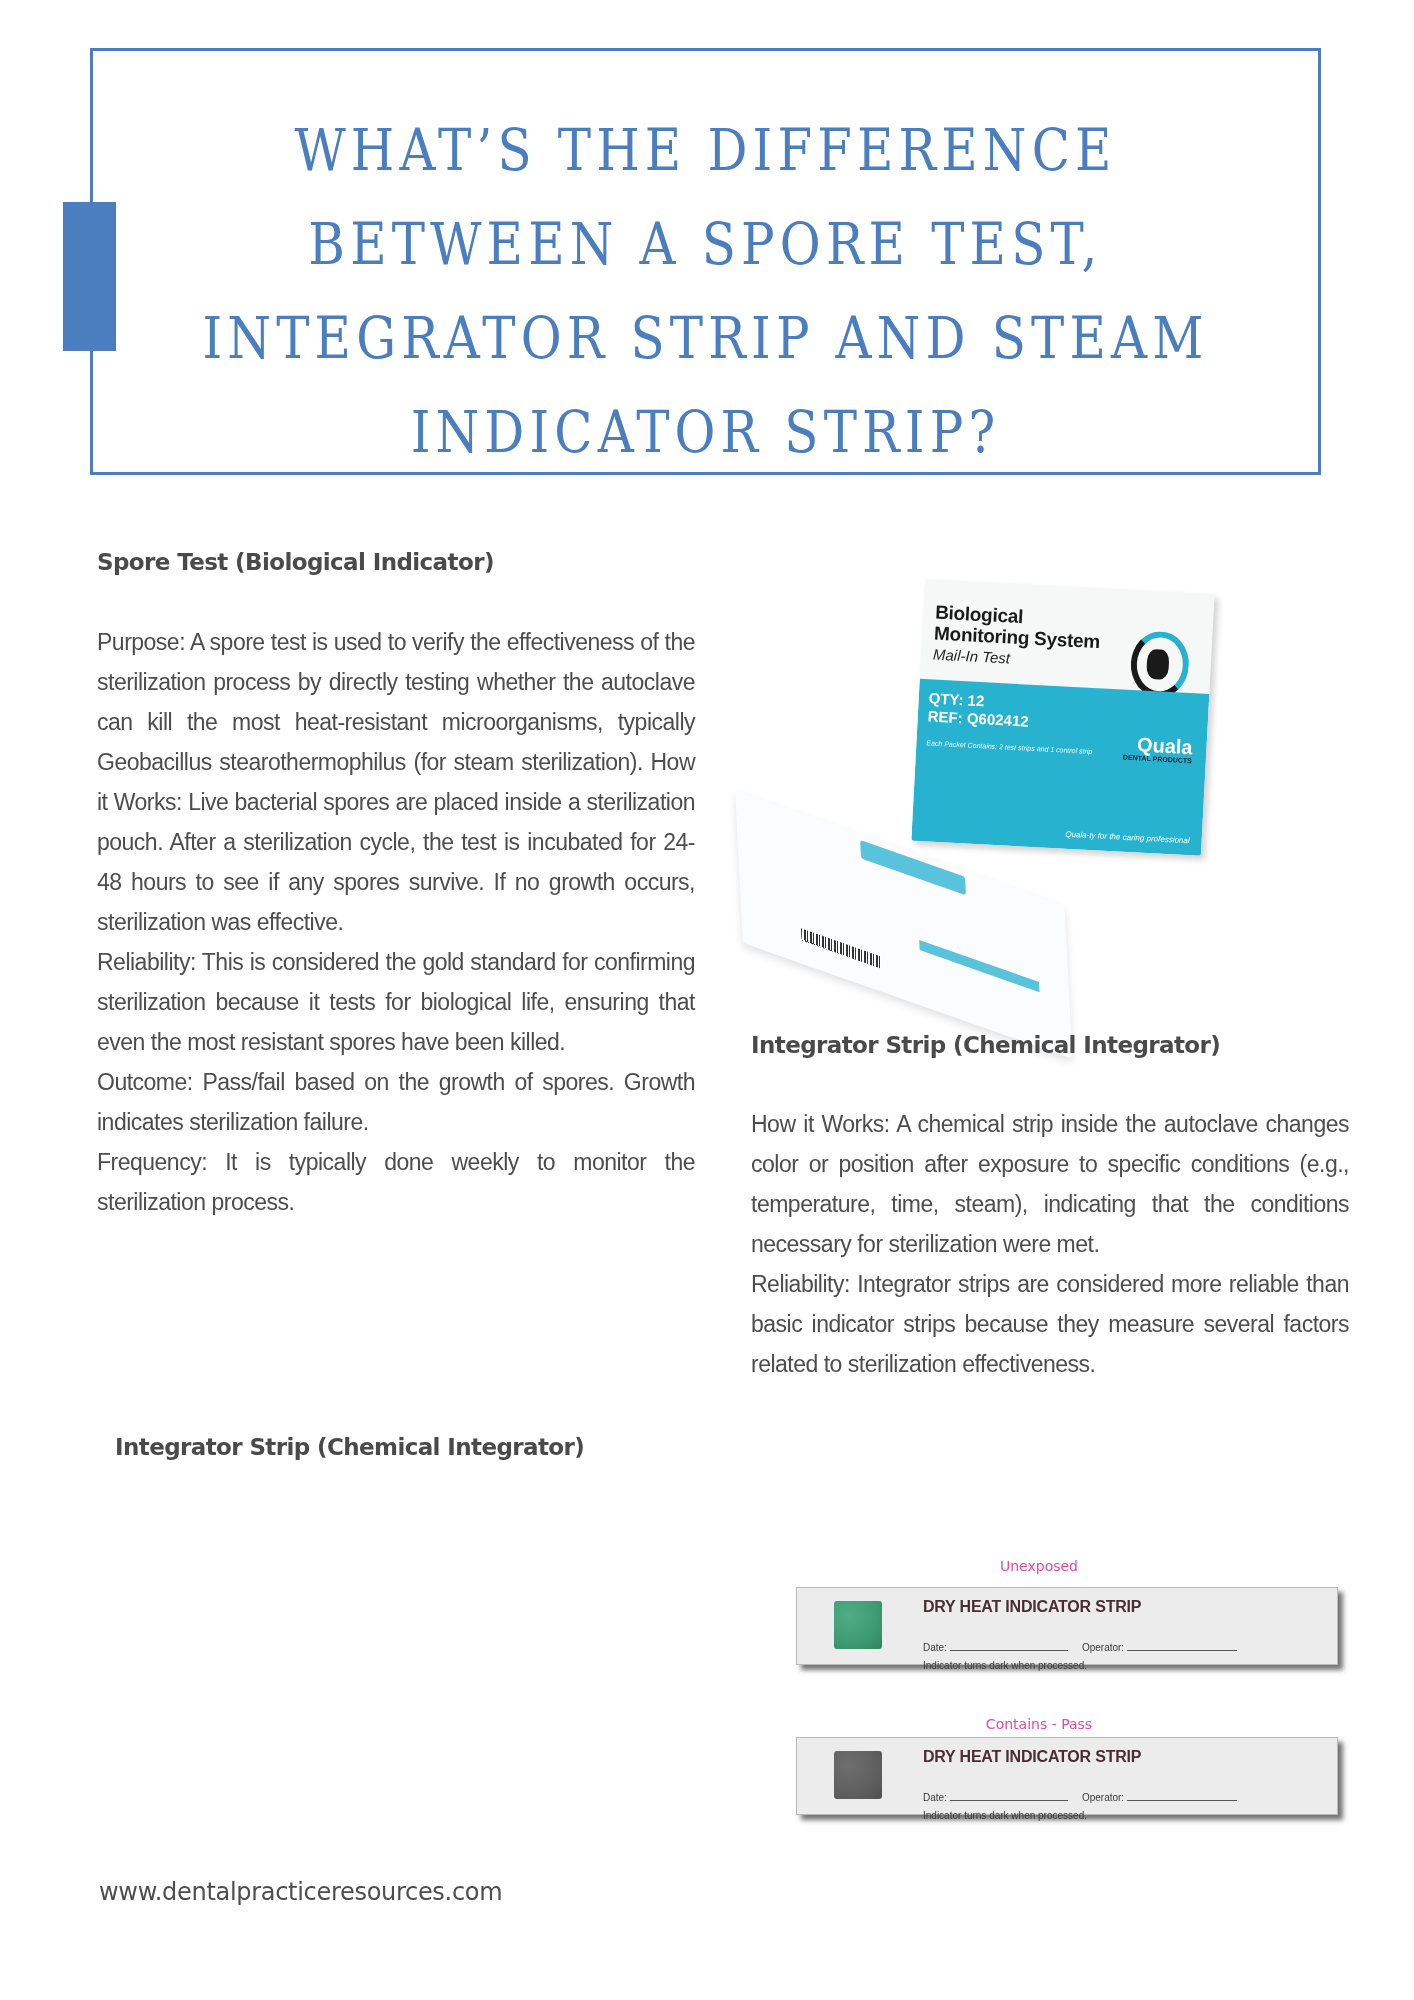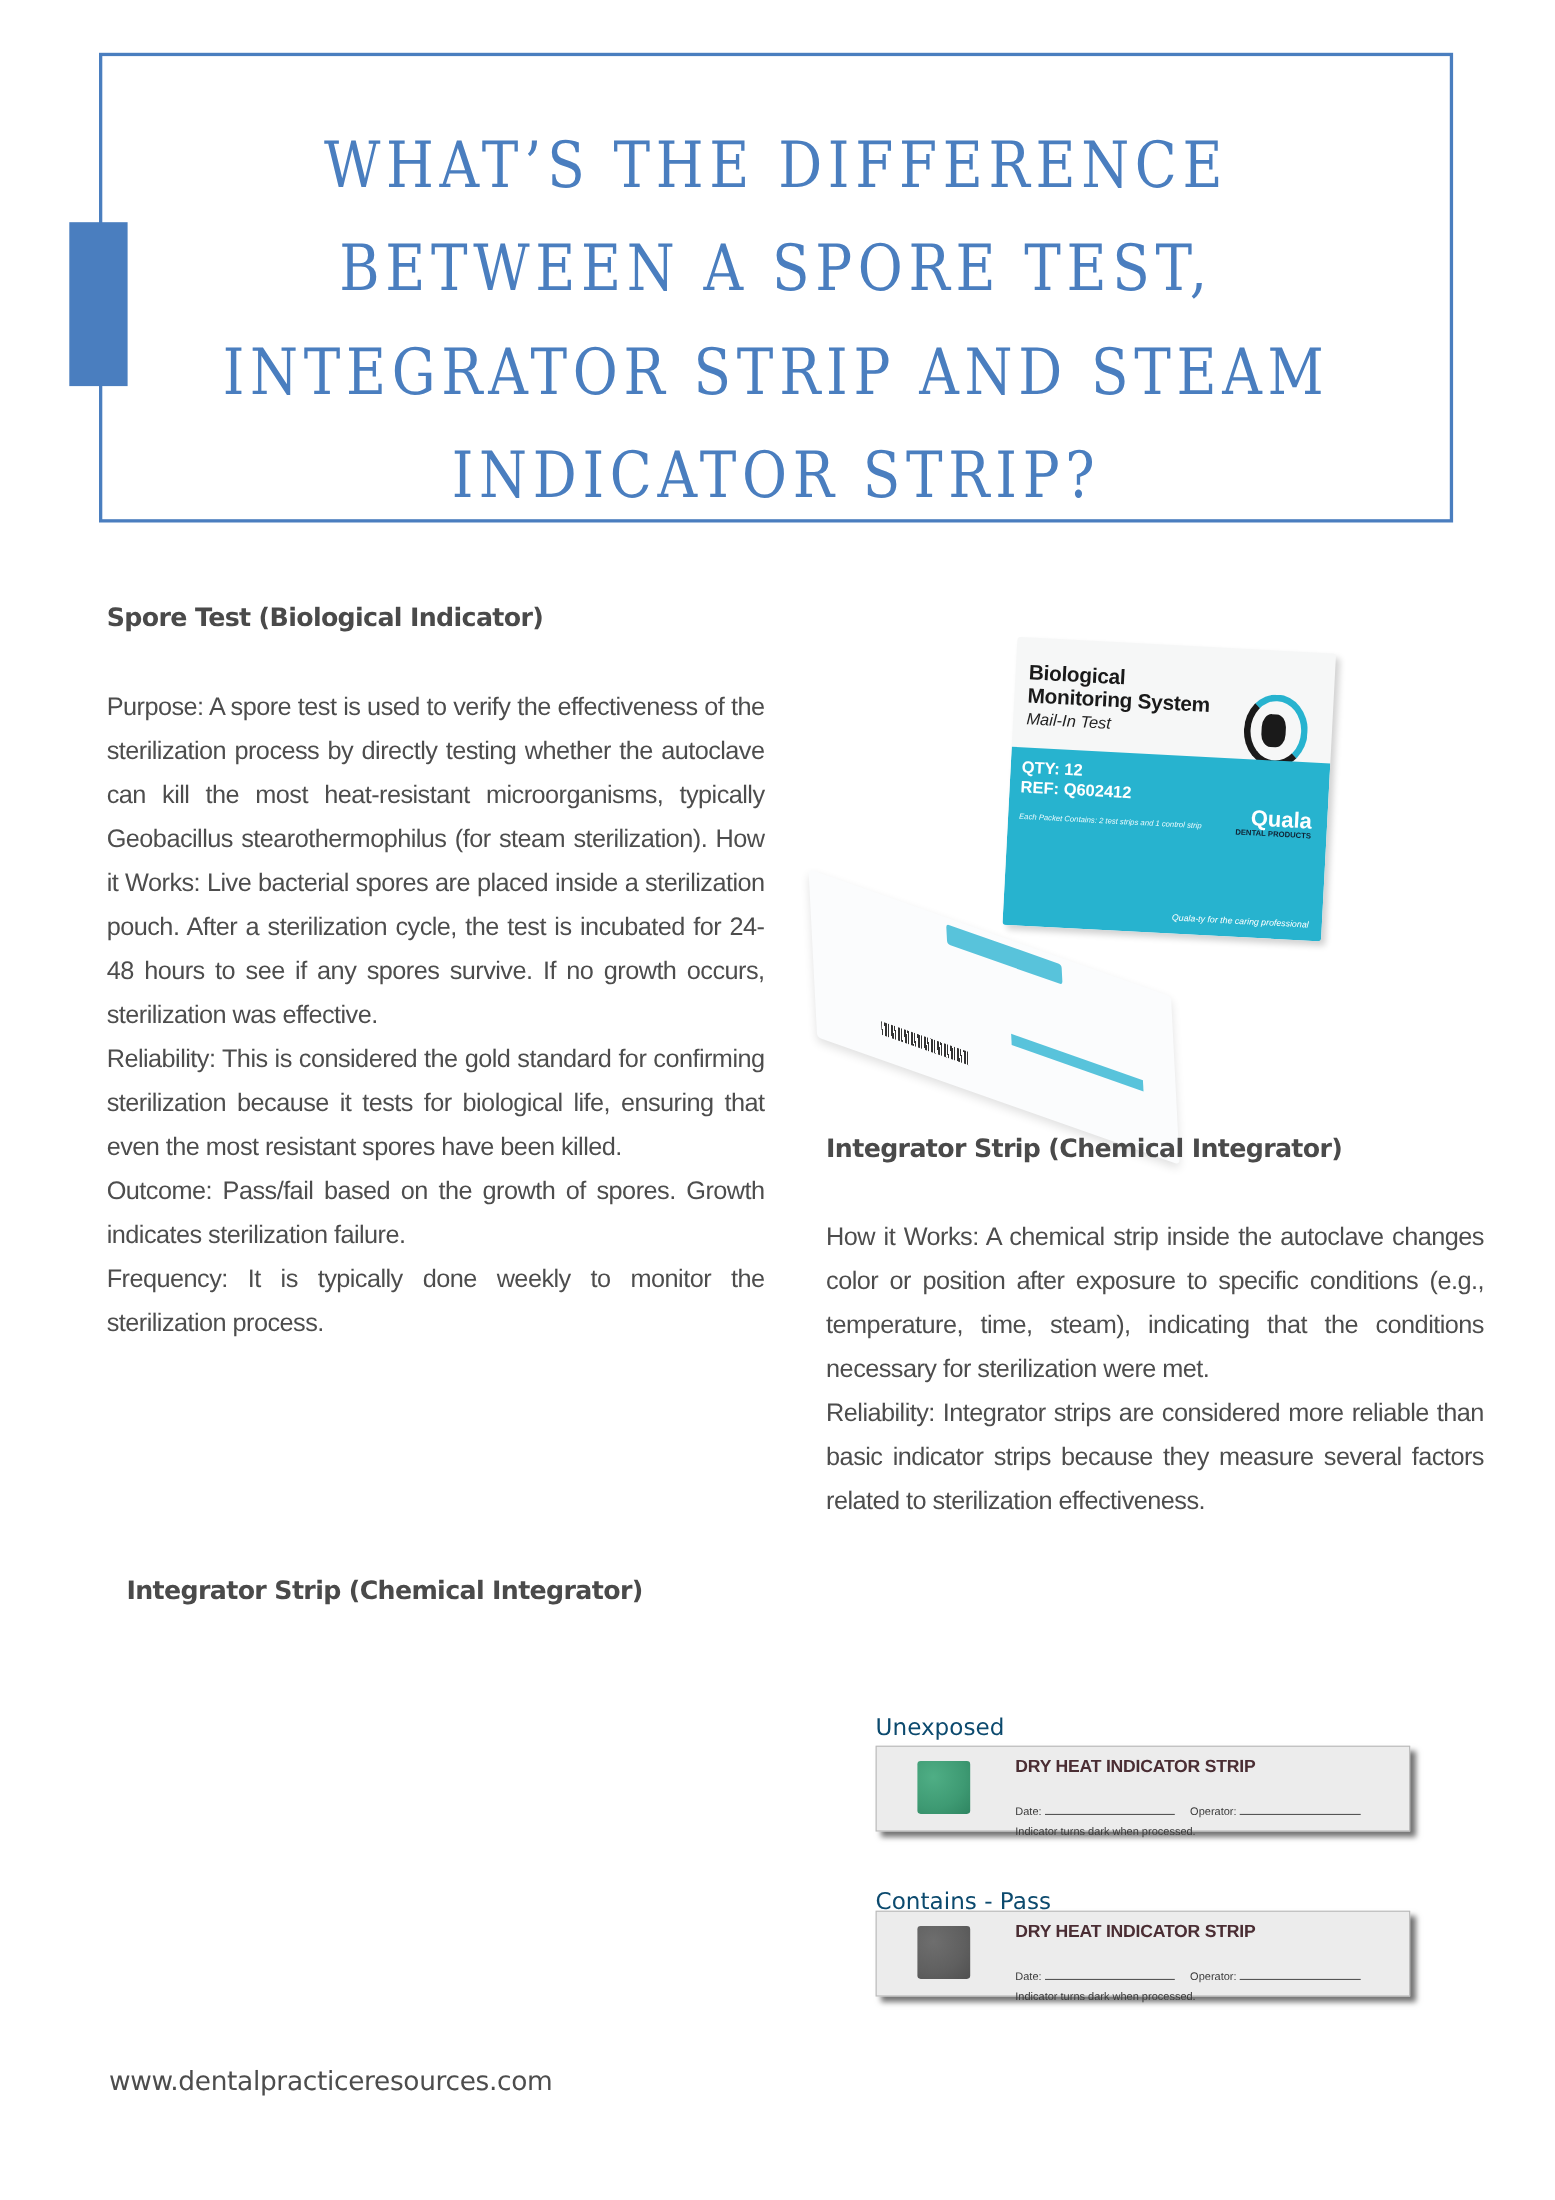--- a/index.html
+++ b/index.html
@@ -42,22 +42,22 @@
               box-shadow:0 4px 8px rgba(0,0,0,0.12); border-radius:4px; }
   .pamphlet .p-band { position:absolute; left:125px; top:6px; width:105px; height:18px; background:#58c3db; border-radius:3px; }
   .pamphlet .p-band2 { position:absolute; left:180px; top:85px; width:120px; height:10px; background:#58c3db; }
   .pamphlet .barcode { position:absolute; left:60px; top:115px; width:80px; height:12px;
               background:repeating-linear-gradient(90deg,#333 0 1px,#fff 1px 3px,#333 3px 5px,#fff 5px 6px); }
   .packet { position:absolute; width:70px; height:28px; background:#bfe6f2; border:1px solid #a8d7e6; }
   .packet.p1 { left:280px; top:200px; transform:rotate(25deg); }
   .packet.p2 { left:310px; top:240px; transform:rotate(-15deg); }
 
   
-  .strip-label { position:absolute; left:796px; width:486px; font-family:"DejaVu Sans", sans-serif; font-size:21px; color:#0c4a6e; }
-  .strip { position:absolute; left:796px; width:486px; height:78px; background:#ececec; border:1px solid #b9b9b9; box-sizing:border-box;
+  .strip-label { position:absolute; left:796px; width:486px; text-align:center; font-family:"DejaVu Sans", sans-serif; font-size:14px; color:#ec4899; }
+  .strip { position:absolute; left:796px; width:542px; height:78px; background:#ececec; border:1px solid #b9b9b9; box-sizing:border-box;
            box-shadow:5px 5px 5px rgba(0,0,0,0.55); font-family:"Liberation Sans", sans-serif; }
   .strip .swatch { position:absolute; left:37px; top:13px; width:48px; height:48px; border-radius:3px; }
   .strip .s-title { position:absolute; left:126px; top:10px; font-weight:bold; font-size:16px; color:#4a2d33; letter-spacing:-0.2px; }
   .strip .s-note { position:absolute; left:126px; top:38px; font-size:10px; color:#3a3a3a;margin-top:34px; }
   .strip .s-fields { position:absolute; left:126px; top:54px; font-size:10px; color:#3a3a3a; white-space:nowrap; }
   .strip .line { display:inline-block; width:118px; border-bottom:1px solid #555; margin:0 14px 0 3px; vertical-align:baseline; }
   .strip .line.op { width:110px; margin-right:0; }
   #strip-unexposed { top:1587px; }
   #strip-exposed { top:1737px; }
   #label-unexposed { top:1558px; }

